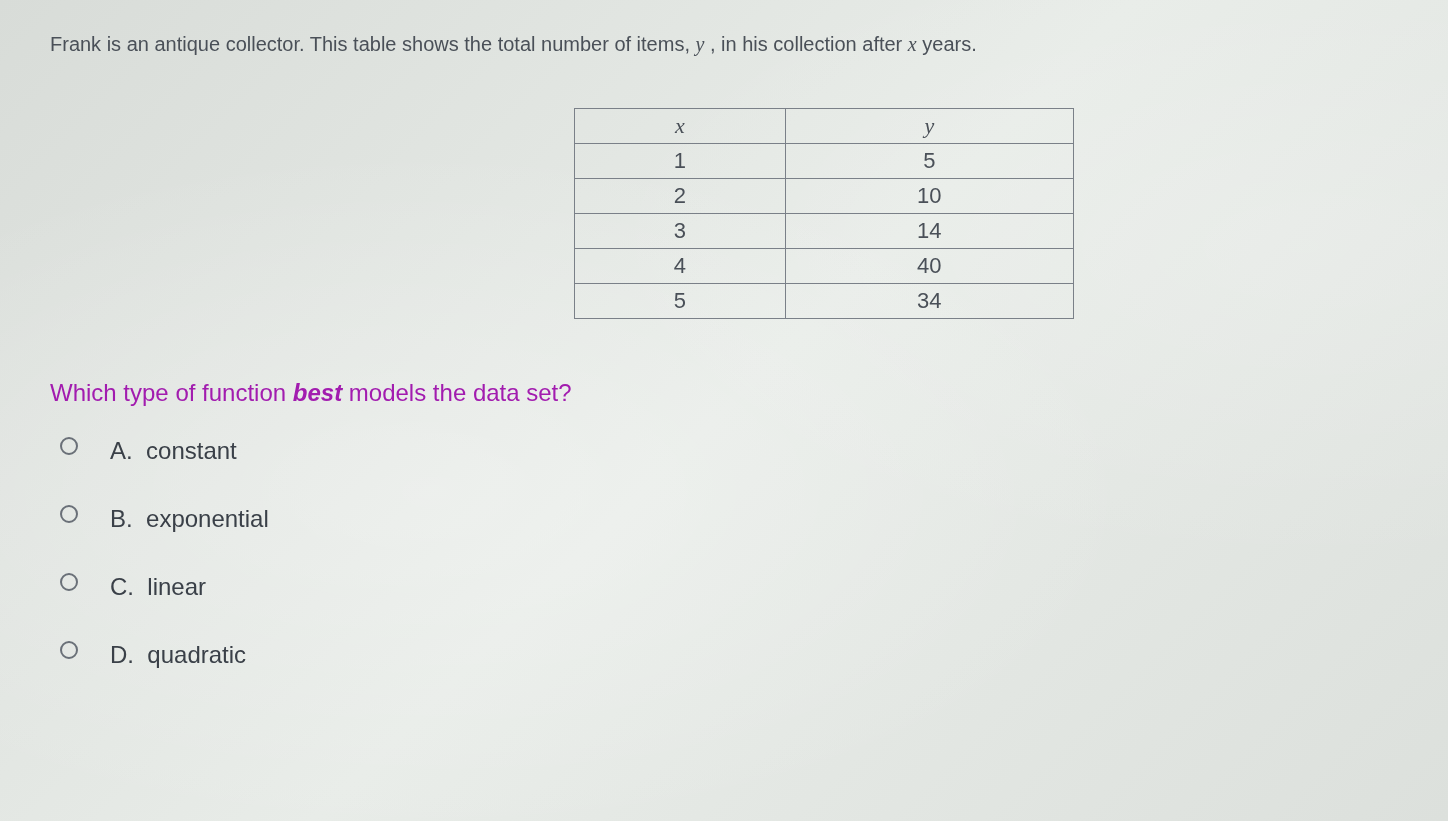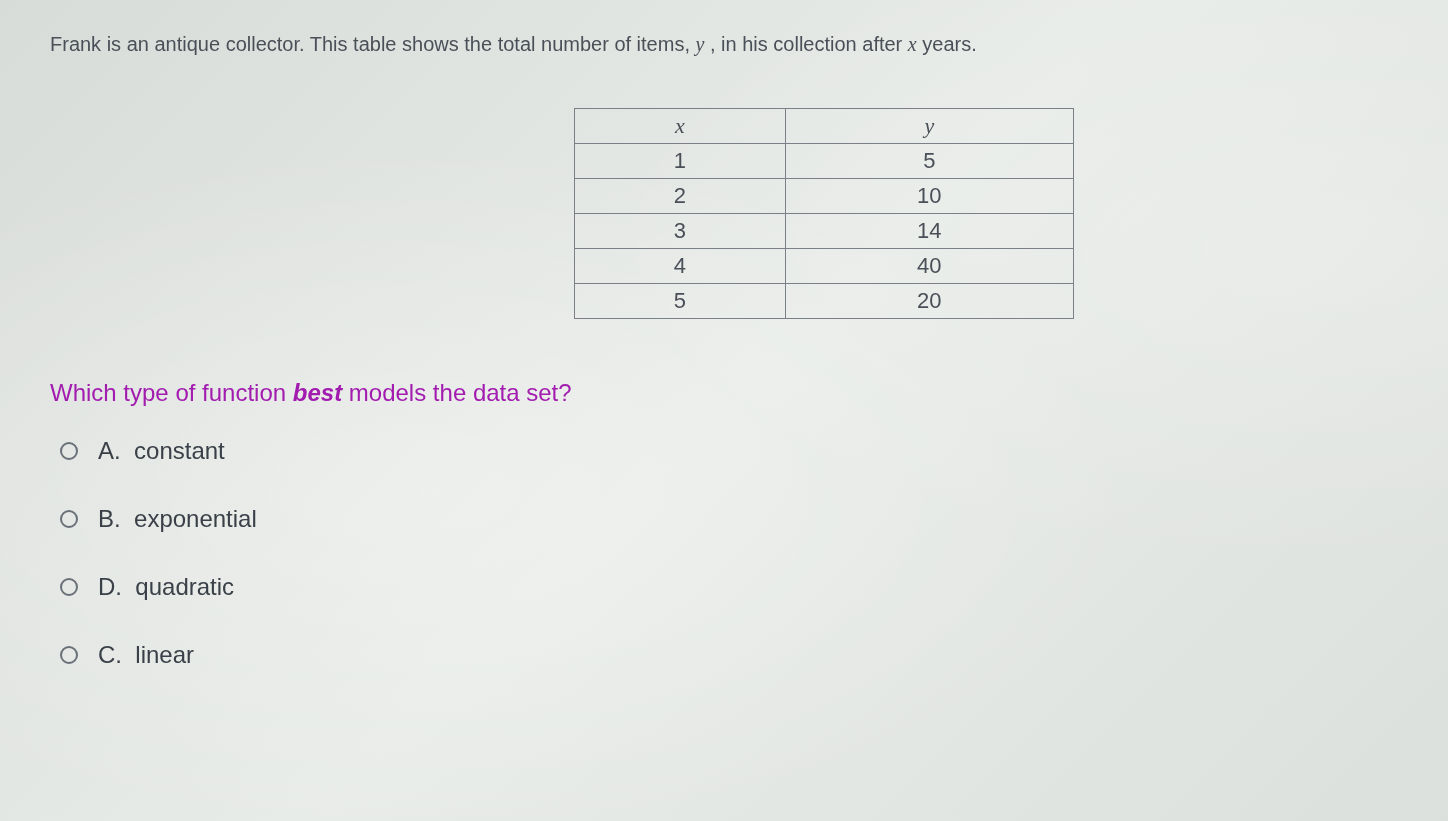--- a/index.html
+++ b/index.html
@@ -75,22 +75,22 @@
       font-style: italic;
     }
     .options {
       display: flex;
       flex-direction: column;
       gap: 40px;
       padding-left: 10px;
     }
     .option {
       display: flex;
-      align-items: center;
-      gap: 20px;
+      align-items: flex-start;
+      gap: 32px;
     }
     .radio {
       width: 18px;
       height: 18px;
       border: 2px solid #6a7078;
       border-radius: 50%;
       background: transparent;
       flex-shrink: 0;
       cursor: pointer;
     }
@@ -126,21 +126,21 @@
       <tr>
         <td>3</td>
         <td>14</td>
       </tr>
       <tr>
         <td>4</td>
         <td>40</td>
       </tr>
       <tr>
         <td>5</td>
-        <td>20</td>
+        <td>34</td>
       </tr>
     </tbody>
       </table>
   </div>
 
   <div class="sub-question">
     <span>Which type of function </span><span class="best-word">best</span><span>  models the data set?</span>
   </div>
 
   <div class="options">
@@ -154,26 +154,26 @@
     <div class="option">
       <div class="radio"></div>
       <div class="option-label">
         <span>B.</span>
         &nbsp;<span>exponential</span>
       </div>
     </div>
     <div class="option">
       <div class="radio"></div>
       <div class="option-label">
-        <span>D.</span>
-        &nbsp;<span>quadratic</span>
+        <span>C.</span>
+        &nbsp;<span>linear</span>
       </div>
     </div>
     <div class="option">
       <div class="radio"></div>
       <div class="option-label">
-        <span>C.</span>
-        &nbsp;<span>linear</span>
+        <span>D.</span>
+        &nbsp;<span>quadratic</span>
       </div>
     </div>
   </div>
 
 </div>
 
 </body></html>

